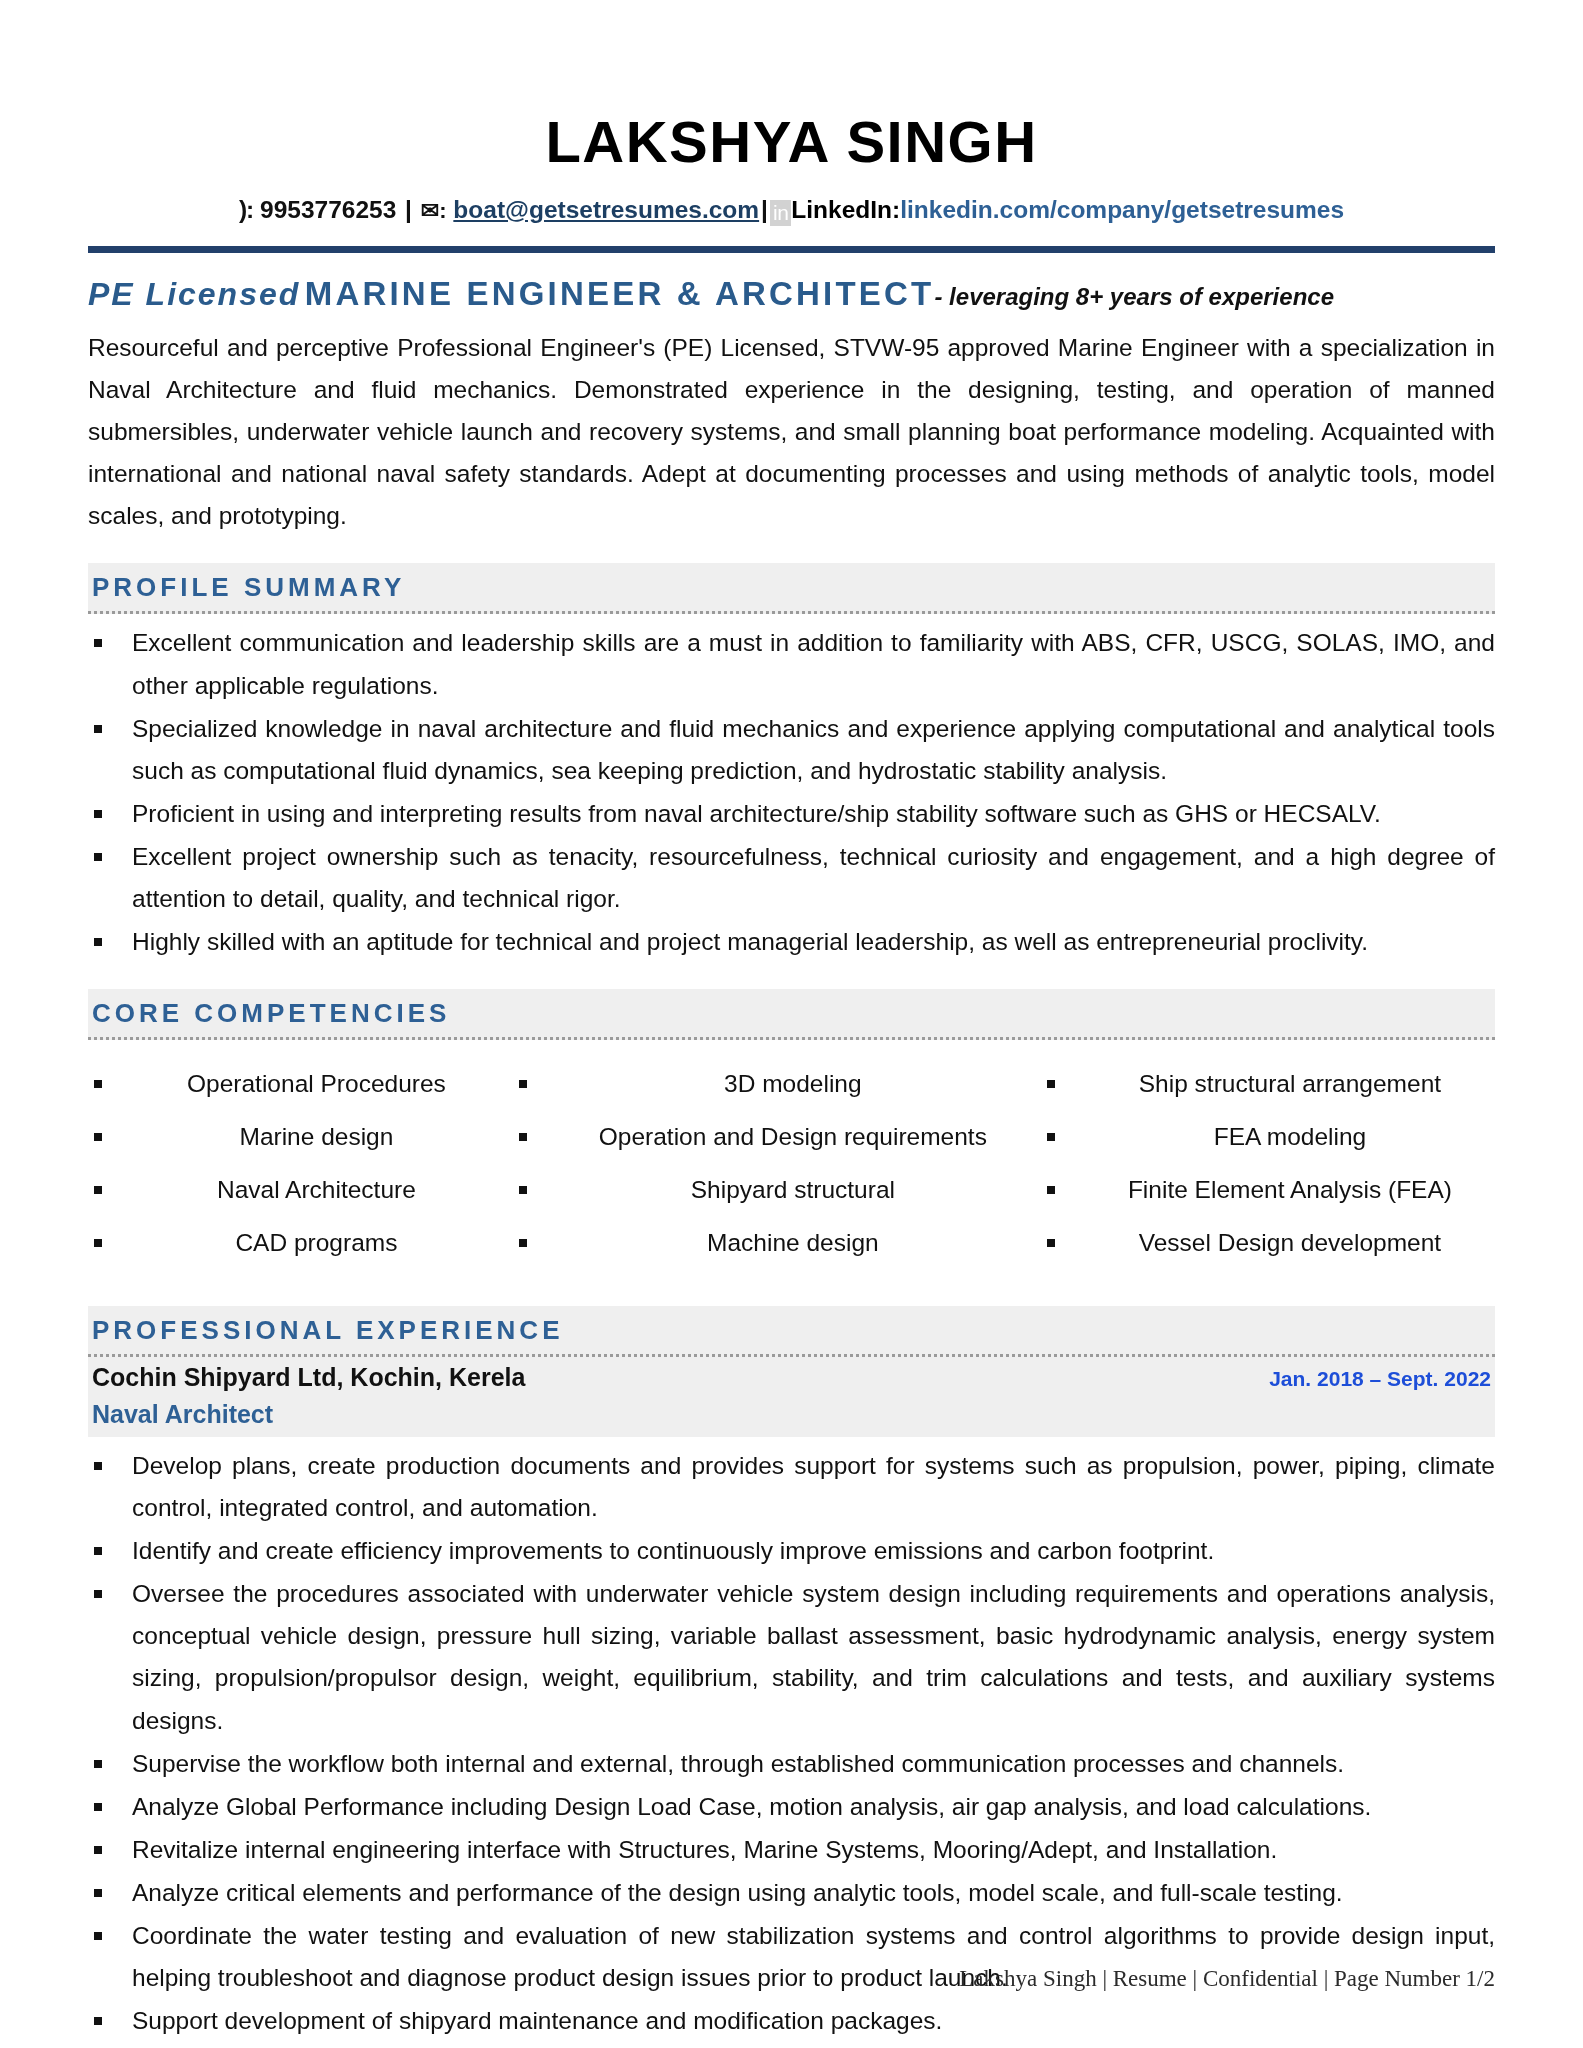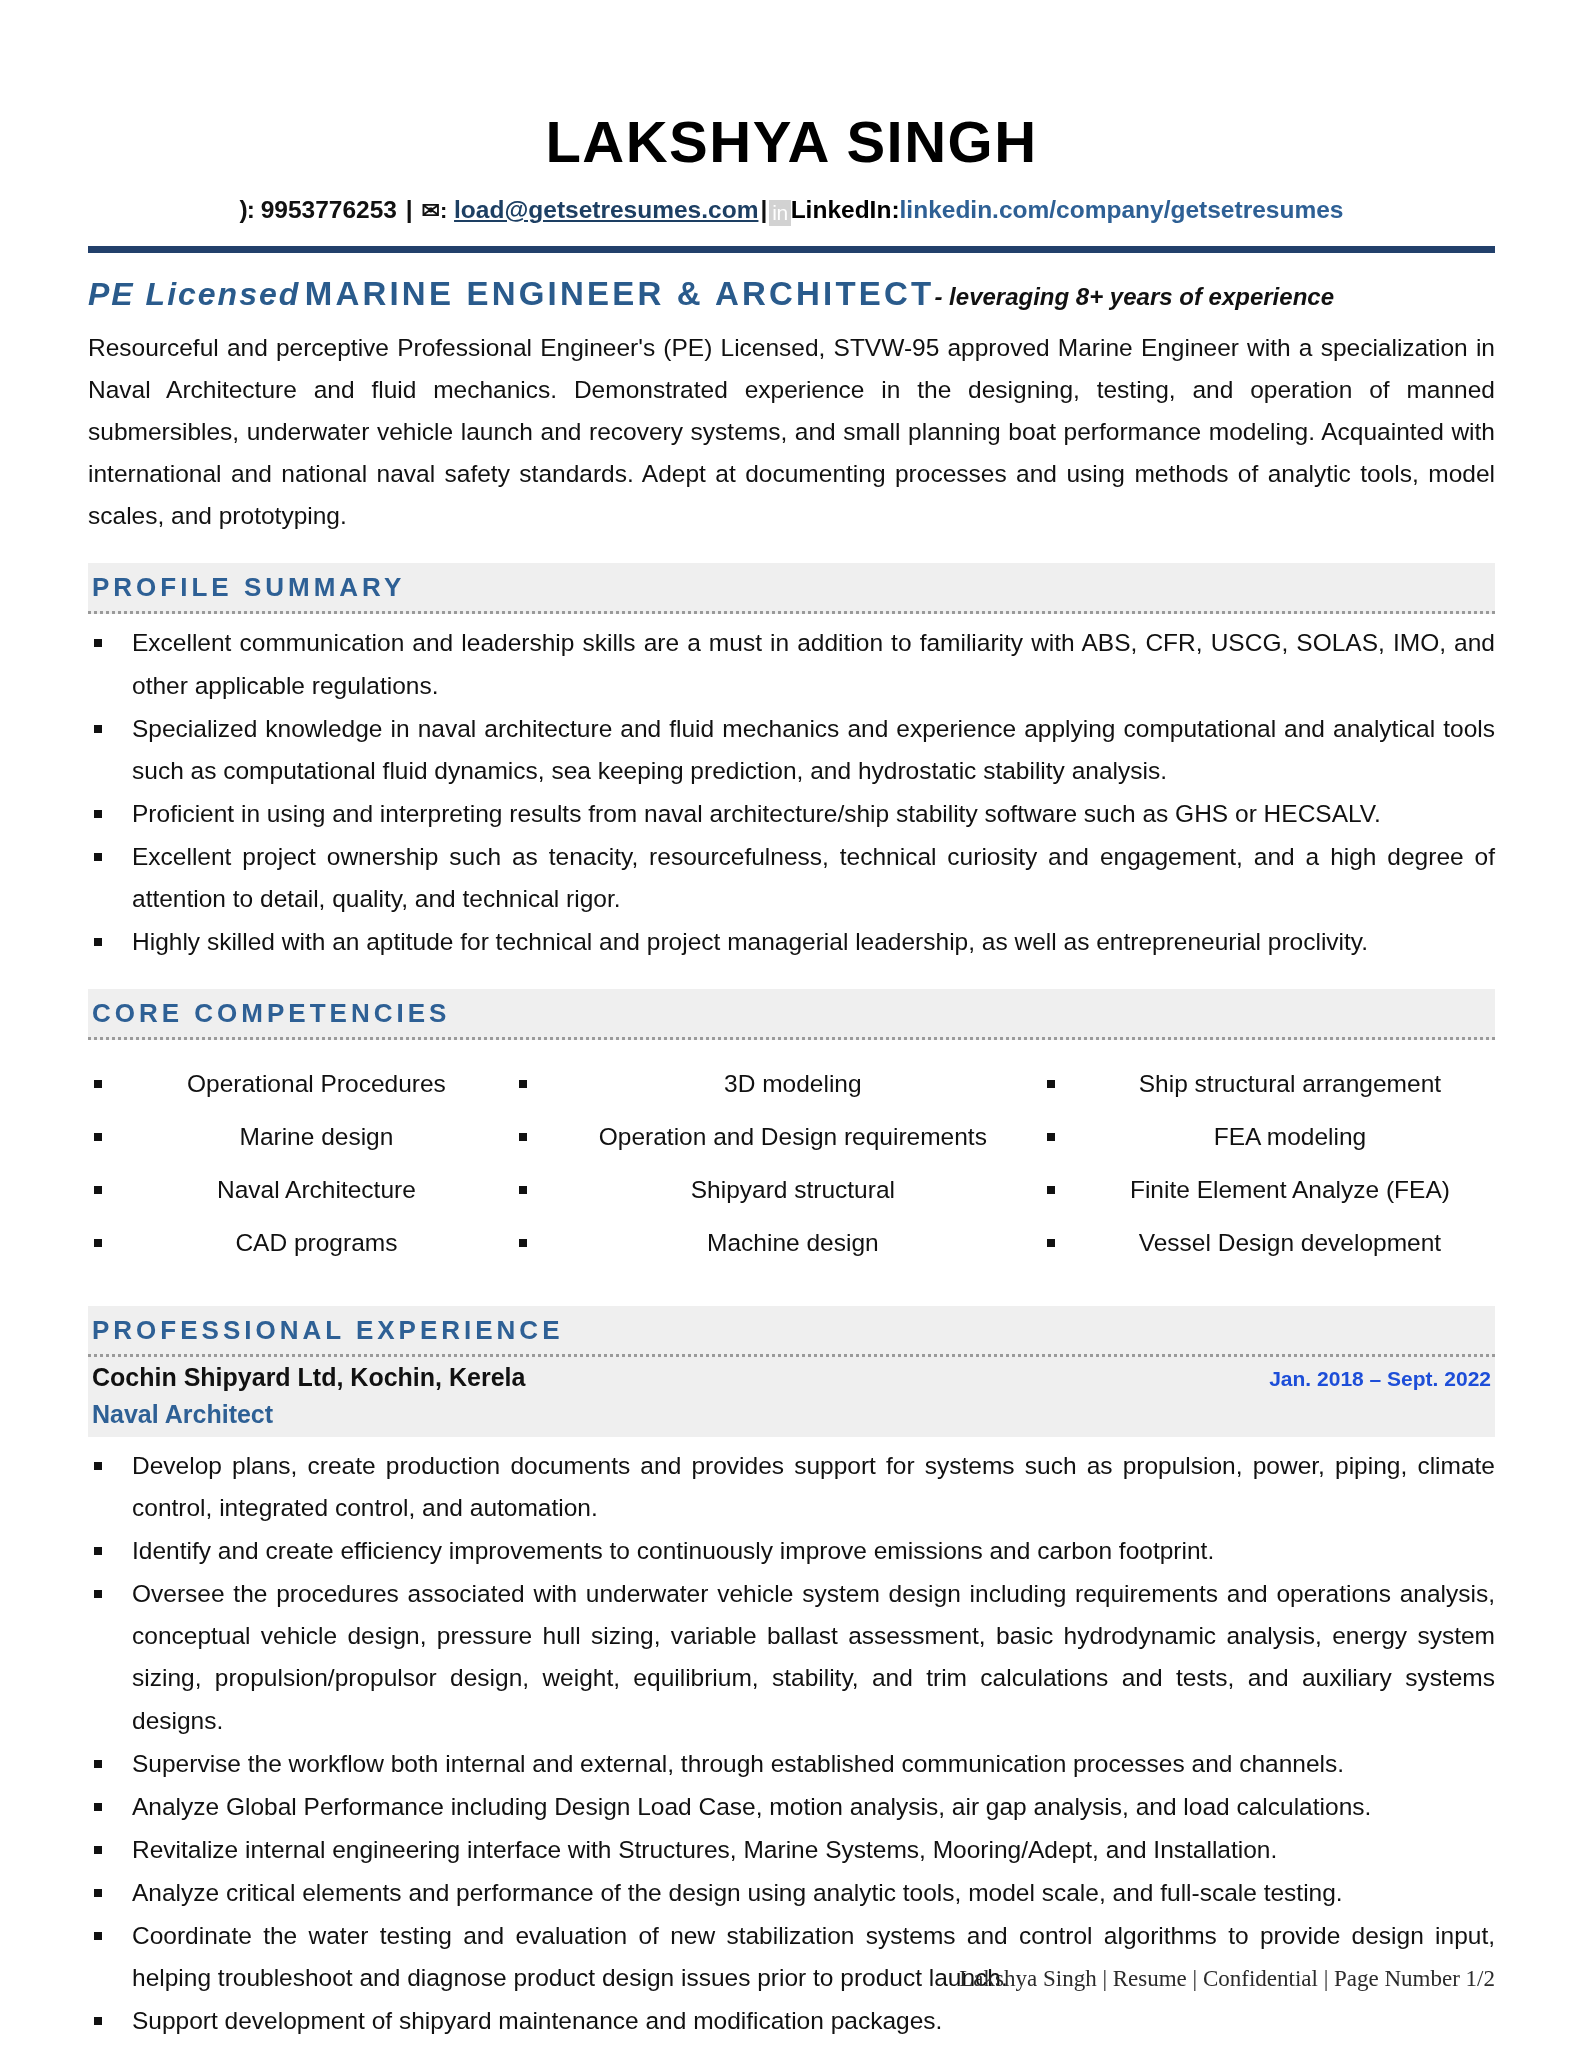--- a/index.html
+++ b/index.html
@@ -237,21 +237,21 @@
 <div class="page">
   <div class="inner">
 
     <div class="name">LAKSHYA SINGH</div>
 
     <div class="contact">
       <span class="phone-glyph">):</span>
       <span>9953776253</span>
       <span class="sep">|</span>
       <span class="mail-glyph">✉:</span>
-      <a class="email" href="#">load@getsetresumes.com</a><span class="sep">|</span><span class="li-badge">in</span><span class="li-label">LinkedIn:</span><a class="li-url" href="#">linkedin.com/company/getsetresumes</a>
+      <a class="email" href="#">boat@getsetresumes.com</a><span class="sep">|</span><span class="li-badge">in</span><span class="li-label">LinkedIn:</span><a class="li-url" href="#">linkedin.com/company/getsetresumes</a>
     </div>
 
     <div class="rule"></div>
 
     <div class="headline">
       <span class="h-pe">PE Licensed</span>
       <span class="h-main">MARINE ENGINEER &amp; ARCHITECT</span><span class="h-tail">- leveraging 8+ years of experience</span>
     </div>
 
     <div class="summary">Resourceful and perceptive Professional Engineer's (PE) Licensed, STVW-95 approved Marine Engineer with a specialization in Naval Architecture and fluid mechanics. Demonstrated experience in the designing, testing, and operation of manned submersibles, underwater vehicle launch and recovery systems, and small planning boat performance modeling. Acquainted with international and national naval safety standards. Adept at documenting processes and using methods of analytic tools, model scales, and prototyping.</div>
@@ -279,21 +279,21 @@
       </div>
       <div class="comp-col">
         <div class="comp-item">3D modeling</div>
         <div class="comp-item">Operation and Design requirements</div>
         <div class="comp-item">Shipyard structural</div>
         <div class="comp-item">Machine design</div>
       </div>
       <div class="comp-col">
         <div class="comp-item">Ship structural arrangement</div>
         <div class="comp-item">FEA modeling</div>
-        <div class="comp-item">Finite Element Analyze (FEA)</div>
+        <div class="comp-item">Finite Element Analysis (FEA)</div>
         <div class="comp-item">Vessel Design development</div>
       </div>
     </div>
 
     <div class="section-band">
       <div class="section-title">PROFESSIONAL EXPERIENCE</div>
     </div>
 
     <div class="job-block">
       <div class="job-row">

